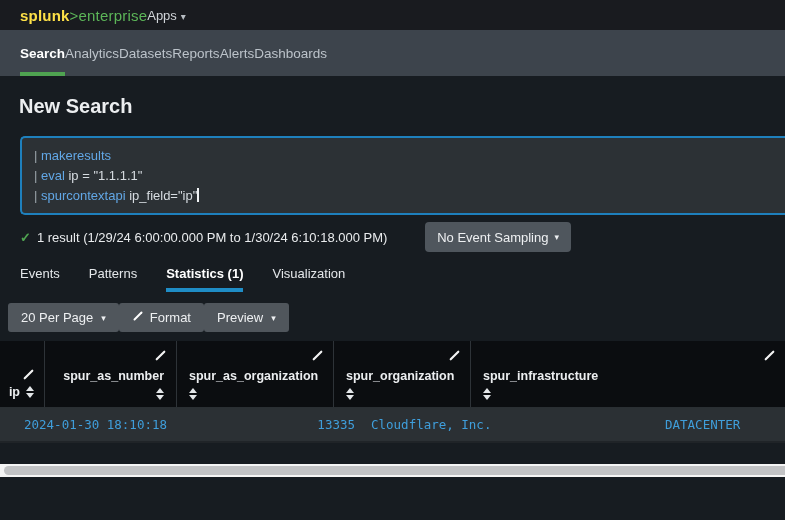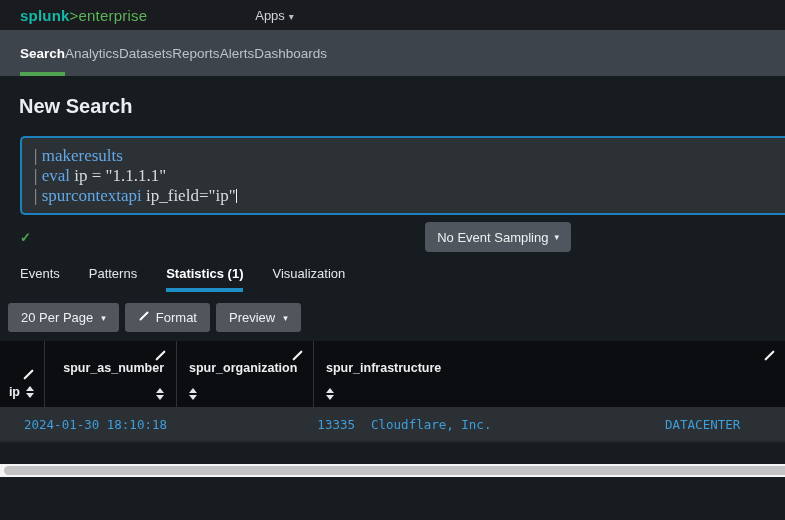--- a/index.html
+++ b/index.html
@@ -2,67 +2,67 @@
 <html><head>
 <meta charset="utf-8">
 <style>
   * { margin:0; padding:0; box-sizing:border-box; }
   html,body { width:785px; height:520px; overflow:hidden; }
   body { font-family:"Liberation Sans", sans-serif; background:#171c21; color:#e9ebed; }
 
   
   .topbar { height:30px; background:#191b1f; display:flex; align-items:center; padding-left:20px; }
   .logo { font-size:15px; letter-spacing:.2px; }
-  .logo .l-splunk { color:#14b8a6; font-weight:700; }
+  .logo .l-splunk { color:#fde047; font-weight:700; }
   .logo .l-gt, .logo .l-prod { color:#5cb558; font-weight:400; }
-  .apps-menu { margin-left:108px; font-size:13px; color:#d0d4d8; cursor:pointer; }
+  .apps-menu { font-size:13px; color:#d0d4d8; cursor:pointer; }
   .apps-menu .caret-glyph { font-size:10px; margin-left:4px; color:#b8bec4; }
 
   
   .navbar { height:46px; background:#3d444c; display:flex; align-items:stretch; padding-left:20px; }
   .nav-item { position:relative; display:flex; align-items:center; font-size:13.5px; color:#bcc3ca; cursor:pointer; }
   .nav-item.active { color:#ffffff; font-weight:700; }
   .nav-item.active::after { content:""; position:absolute; left:0; right:0; bottom:0; height:4px; background:#4fa351; }
 
   
   .page-title { margin:17px 0 0 19px; font-size:20px; line-height:26px; font-weight:700; color:#eceef0; }
 
   .searchbox { margin:17px 0 0 20px; height:79px; background:#2c3135; border:2px solid #1e80bd; border-right:none;
                border-radius:5px 0 0 5px; padding:8px 12px 7px 12px; cursor:text; }
-  .qline { font-family:Liberation Serif, serif; font-size:17px; line-height:20px; white-space:pre; color:#d7dce1; }
+  .qline { font-family:Liberation Sans, sans-serif; font-size:13px; line-height:20px; white-space:pre; color:#d7dce1; }
   .qline .pipe { color:#9aa3aa; }
   .qline .kw { color:#62a7e6; }
   .caret { display:inline-block; width:1.5px; height:14px; background:#f2f4f6; vertical-align:-2px; }
 
   
   .status-row { margin:7px 0 0 20px; height:30px; display:flex; align-items:center; }
   .check { color:#4fa351; font-size:13px; font-weight:700; margin-right:6px; }
   .result-text { font-size:13px; color:#e9ebed; }
   .sampling-btn { margin-left:auto; margin-right:214px; height:30px; padding:0 12px; background:#4f565d; border:none;
                   border-radius:4px; color:#eef0f2; font-size:13px; font-family:inherit; cursor:pointer; display:flex; align-items:center; }
   .sampling-btn .caret-glyph { font-size:9px; margin-left:6px; }
 
   
   .tabs { margin-top:13px; height:27px; display:flex; padding-left:20px; gap:29px; }
   .tab { position:relative; font-size:13px; color:#e4e7ea; cursor:pointer; padding-top:1px; }
   .tab.active { font-weight:700; color:#ffffff; }
   .tab.active::after { content:""; position:absolute; left:0; right:0; bottom:0; height:4px; background:#1f8dc6; }
 
   
-  .toolbar { margin-top:11px; padding-left:8px; display:flex; gap:6px; }
+  .toolbar { margin-top:11px; padding-left:8px; display:flex; gap:0; }
   .tbtn { height:29px; padding:0 13px; background:#50565c; border:none; border-radius:3px; color:#eef0f2;
           font-size:13px; font-family:inherit; cursor:pointer; display:flex; align-items:center; gap:6px; }
   .tbtn .caret-glyph { font-size:9px; margin-left:2px; }
 
   
   .thead { margin-top:9px; height:67px; background:#0b0d10; display:flex; border-bottom:1px solid #2a2f33; }
   .th { position:relative; height:100%; border-right:1px solid #2e3338; overflow:hidden; cursor:pointer; }
   .th:last-child { border-right:none; }
   .col-0{width:186px} .col-1{width:45px} .col-2{width:132px} .col-3{width:157px} .col-4{width:137px} .col-5{flex:1}
-  .th-label { position:absolute; bottom:32px; font-size:12.5px; font-weight:700; color:#eceef0; white-space:nowrap; }
+  .th-label { position:absolute; bottom:24px; font-size:12.5px; font-weight:700; color:#eceef0; white-space:nowrap; }
   .th.al-l .th-label{ left:12px; } .th.al-r .th-label{ right:12px; }
   .th .sort2 { position:absolute; bottom:7px; }
   .th.al-l .sort2{ left:12px; } .th.al-r .sort2{ right:12px; }
   .th-line { position:absolute; bottom:8px; display:flex; align-items:center; gap:6px;
              font-size:12.5px; font-weight:700; color:#eceef0; white-space:nowrap; }
   .th.al-l .th-line{ left:20px; } .th.al-r .th-line{ right:10px; }
   .pencil { position:absolute; top:7px; right:9px; opacity:.95; }
   .pencil.low { top:26px; }
   .sorticon { display:inline-flex; flex-direction:column; align-items:center; }
   .tu { width:0; height:0; border-left:4px solid transparent; border-right:4px solid transparent; border-bottom:5px solid #e3e6e9; margin-bottom:2px; }
@@ -110,20 +110,21 @@
 <h1 class="page-title">New Search</h1>
 
 <div class="searchbox">
   <div class="qline"><span class="pipe">|</span><span class="kw"> makeresults</span><span></span></div>
   <div class="qline"><span class="pipe">|</span><span class="kw"> eval</span><span> ip = "1.1.1.1"</span></div>
   <div class="qline"><span class="pipe">|</span><span class="kw"> spurcontextapi</span><span> ip_field="ip"</span><span class="caret"></span></div>
 </div>
 
 <div class="status-row">
   <span class="check">✓</span>
+  <span class="result-text">1 result (1/29/24 6:00:00.000 PM to 1/30/24 6:10:18.000 PM)</span>
   <button class="sampling-btn">
       <span>No Event Sampling</span>
       <span class="caret-glyph">▾</span>
     </button>
 </div>
 
 <div class="tabs">
   <div class="tab"><span>Events</span></div>
   <div class="tab"><span>Patterns</span></div>
   <div class="tab active"><span>Statistics (1)</span></div>
@@ -158,20 +159,30 @@
           <i class="tu"></i>
           <i class="td2"></i>
         </span>
       </div>
   </div>
   <div class="th col-2 al-r">
     <span class="pencil"><svg width="13" height="13" viewBox="0 0 12 12">
           <line x1="2.5" y1="9.5" x2="9.5" y2="2.5" stroke="#ffffff" stroke-width="2" stroke-linecap="round"></line>
         </svg></span>
     <div class="th-label">spur_as_number</div>
+    <div class="sort2"><span class="sorticon">
+          <i class="tu"></i>
+          <i class="td2"></i>
+        </span></div>
+  </div>
+  <div class="th col-3 al-l">
+    <span class="pencil"><svg width="13" height="13" viewBox="0 0 12 12">
+          <line x1="2.5" y1="9.5" x2="9.5" y2="2.5" stroke="#ffffff" stroke-width="2" stroke-linecap="round"></line>
+        </svg></span>
+    <div class="th-label">spur_as_organization</div>
     <div class="sort2"><span class="sorticon">
           <i class="tu"></i>
           <i class="td2"></i>
         </span></div>
   </div>
   <div class="th col-4 al-l">
     <span class="pencil"><svg width="13" height="13" viewBox="0 0 12 12">
           <line x1="2.5" y1="9.5" x2="9.5" y2="2.5" stroke="#ffffff" stroke-width="2" stroke-linecap="round"></line>
         </svg></span>
     <div class="th-label">spur_organization</div>

